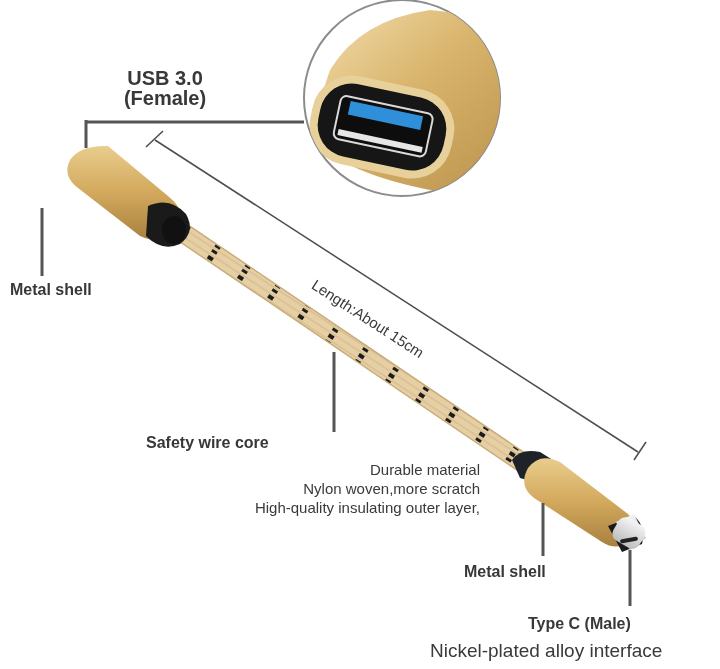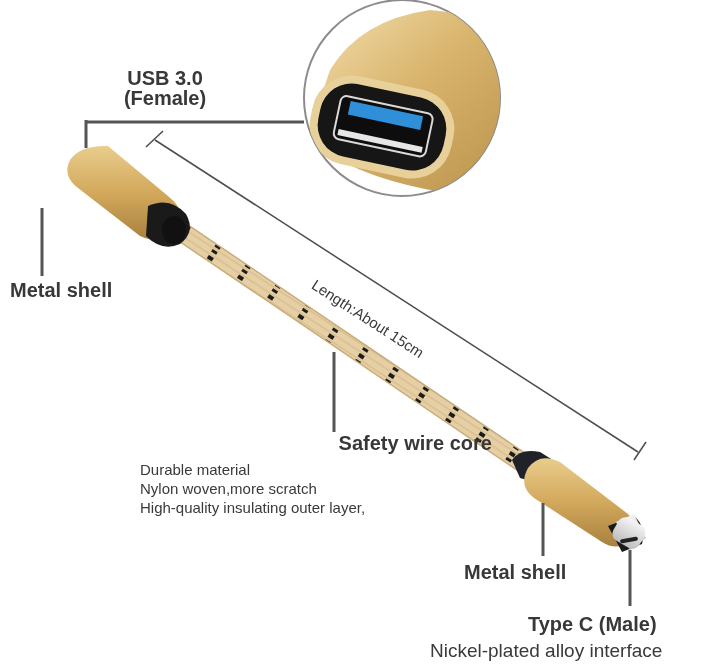--- a/index.html
+++ b/index.html
@@ -1,26 +1,26 @@
 <!DOCTYPE html>
 <html><head>
 <meta charset="utf-8">
 <style>
   html, body { margin: 0; padding: 0; background: #ffffff; }
   body { width: 720px; height: 669px; position: relative; overflow: hidden; font-family: "Liberation Sans", sans-serif; color: #333333; }
   .canvas { position: absolute; left: 0; top: 0; width: 580px; height: 669px; }
   svg.art { position: absolute; left: 0; top: 0; }
   .label { position: absolute; white-space: nowrap; }
-  .title { font-weight: bold; font-size: 20px; color: #383838; line-height: 22px; }
+  .title { font-weight: bold; font-size: 16px; color: #383838; line-height: 22px; }
   .desc { font-size: 15px; color: #3a3a3a; line-height: 19px; }
   .usb-title { left: 100px; top: 68px; width: 130px; text-align: center; font-size: 20px; line-height: 20px; }
   .ms1-title { left: 10px; top: 279px; }
   .ms1-desc { left: 2px; top: 306px; }
-  .swc-title { left: 152px; top: 432px; width: 340px; text-align: right; }
-  .swc-desc { left: 140px; top: 460px; width: 340px; text-align: left; line-height: 19px; }
+  .swc-title { left: 146px; top: 432px; width: 340px; text-align: left; }
+  .swc-desc { left: 140px; top: 460px; width: 340px; text-align: right; line-height: 19px; }
   .ms2-title { left: 464px; top: 561px; }
   .tc-title { left: 528px; top: 613px; }
   .tc-desc { left: 430px; top: 641px; font-size: 19px; }
   .length-label { left: 318px; top: 276px; font-size: 15px; color: #3a3a3a; transform: rotate(33deg); transform-origin: 0 0; }
 </style>
 </head>
 <body>
 
 <div class="canvas">
 

